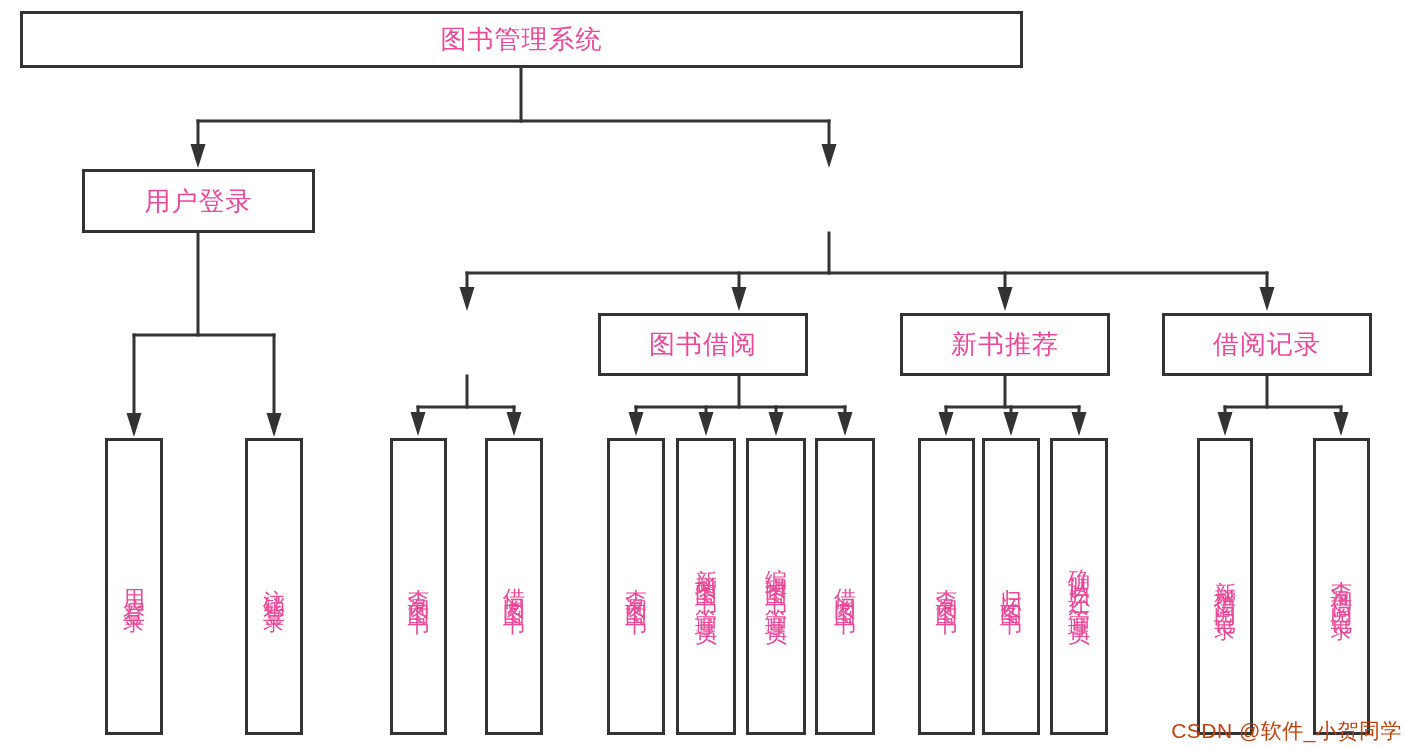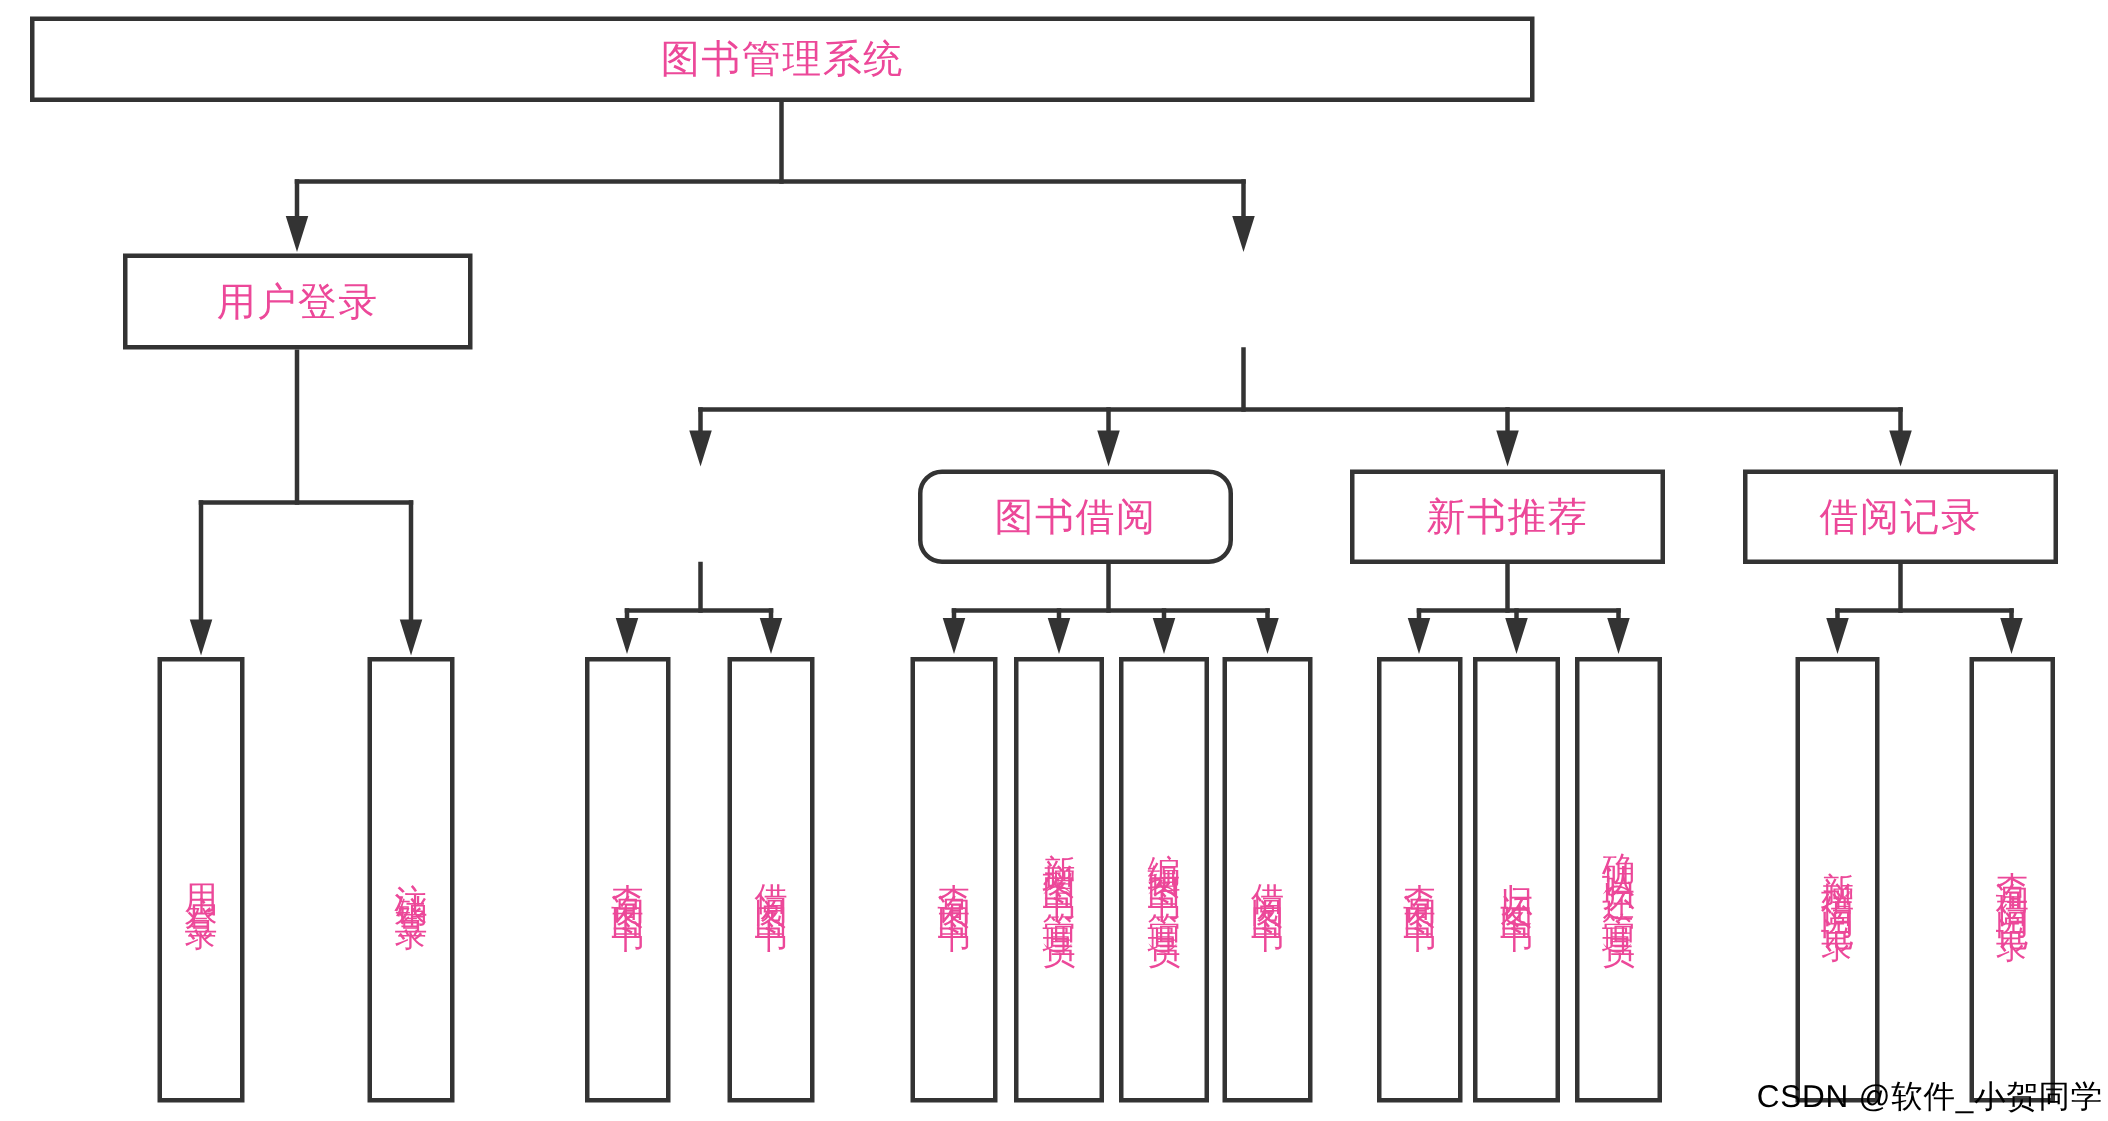--- a/index.html
+++ b/index.html
@@ -51,32 +51,32 @@
     line-height: 1;
   }
   .vnode span {
     display: inline-block;
   }
   .watermark {
     position: absolute;
     right: 3px;
     bottom: 2px;
     font-size: 21px;
-    color: #000000;
+    color: #c2410c;
     letter-spacing: 0.5px;
     white-space: nowrap;
     z-index: 5;
   }
   
   .n-root   { left: 20px;  top: 11px;  width: 1003px; height: 57px; }
   .n-login  { left: 82px;  top: 169px; width: 233px;  height: 64px; }
   .n-mgmt   { left: 713px; top: 169px; width: 233px;  height: 64px; }
   .n-l3     { top: 313px; height: 63px; width: 210px; }
   .n-rec    { left: 362px; }
-  .n-bor    { left: 612px; border-radius: 16px; }
+  .n-bor    { left: 598px; }
   .n-cur    { left: 900px; }
   .n-his    { left: 1162px; }
   .leaf     { top: 438px; height: 297px; }
   .lf-1  { left: 105px;  width: 58px; }
   .lf-2  { left: 245px;  width: 58px; }
   .lf-3  { left: 390px;  width: 57px; }
   .lf-4  { left: 485px;  width: 58px; }
   .lf-5  { left: 607px;  width: 58px; }
   .lf-6  { left: 676px;  width: 60px; }
   .lf-7  { left: 746px;  width: 60px; }

